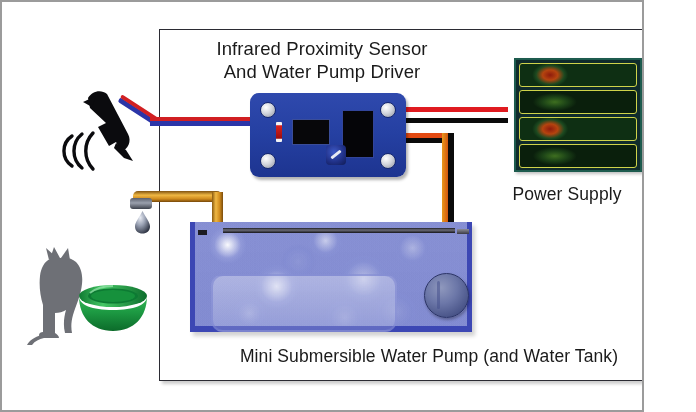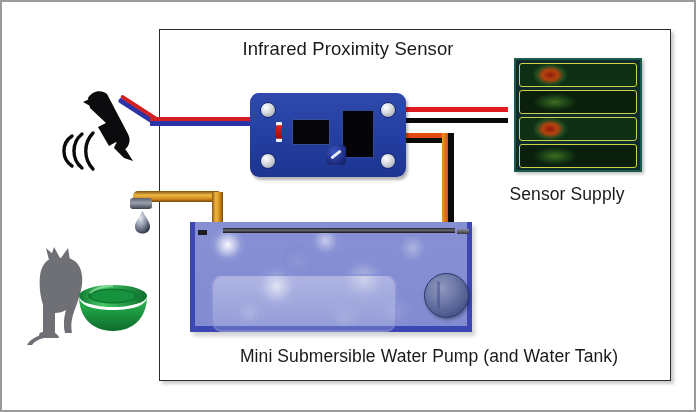--- a/index.html
+++ b/index.html
@@ -2,21 +2,21 @@
 <html><head>
 <meta charset="utf-8">
 <style>
   html, body {
     margin: 0;
     padding: 0;
     background: #ffffff;
   }
   #stage {
     position: relative;
-    width: 696px;
+    width: 644px;
     height: 412px;
     background: #ffffff;
     box-sizing: border-box;
     border: 2px solid #9b9b9b;
     overflow: hidden;
     font-family: "Liberation Sans", sans-serif;
   }
 
   
   #inner-panel {
@@ -335,16 +335,17 @@
     <div id="tank-highlight"></div>
   </div>
 
   <div id="pipe-cap-left"></div>
   <div id="pipe-grey-h"></div>
   <div id="pipe-cap-right"></div>
 
   <div id="pump"></div>
 
   <div class="lbl" id="title-line1">Infrared Proximity Sensor</div>
-  <div class="lbl" id="label-power">Sensor Supply</div>
+  <div class="lbl" id="title-line2">And Water Pump Driver</div>
+  <div class="lbl" id="label-power">Power Supply</div>
   <div class="lbl" id="label-pump">Mini Submersible Water Pump (and Water Tank)</div>
 
 </div>
 
 </body></html>

